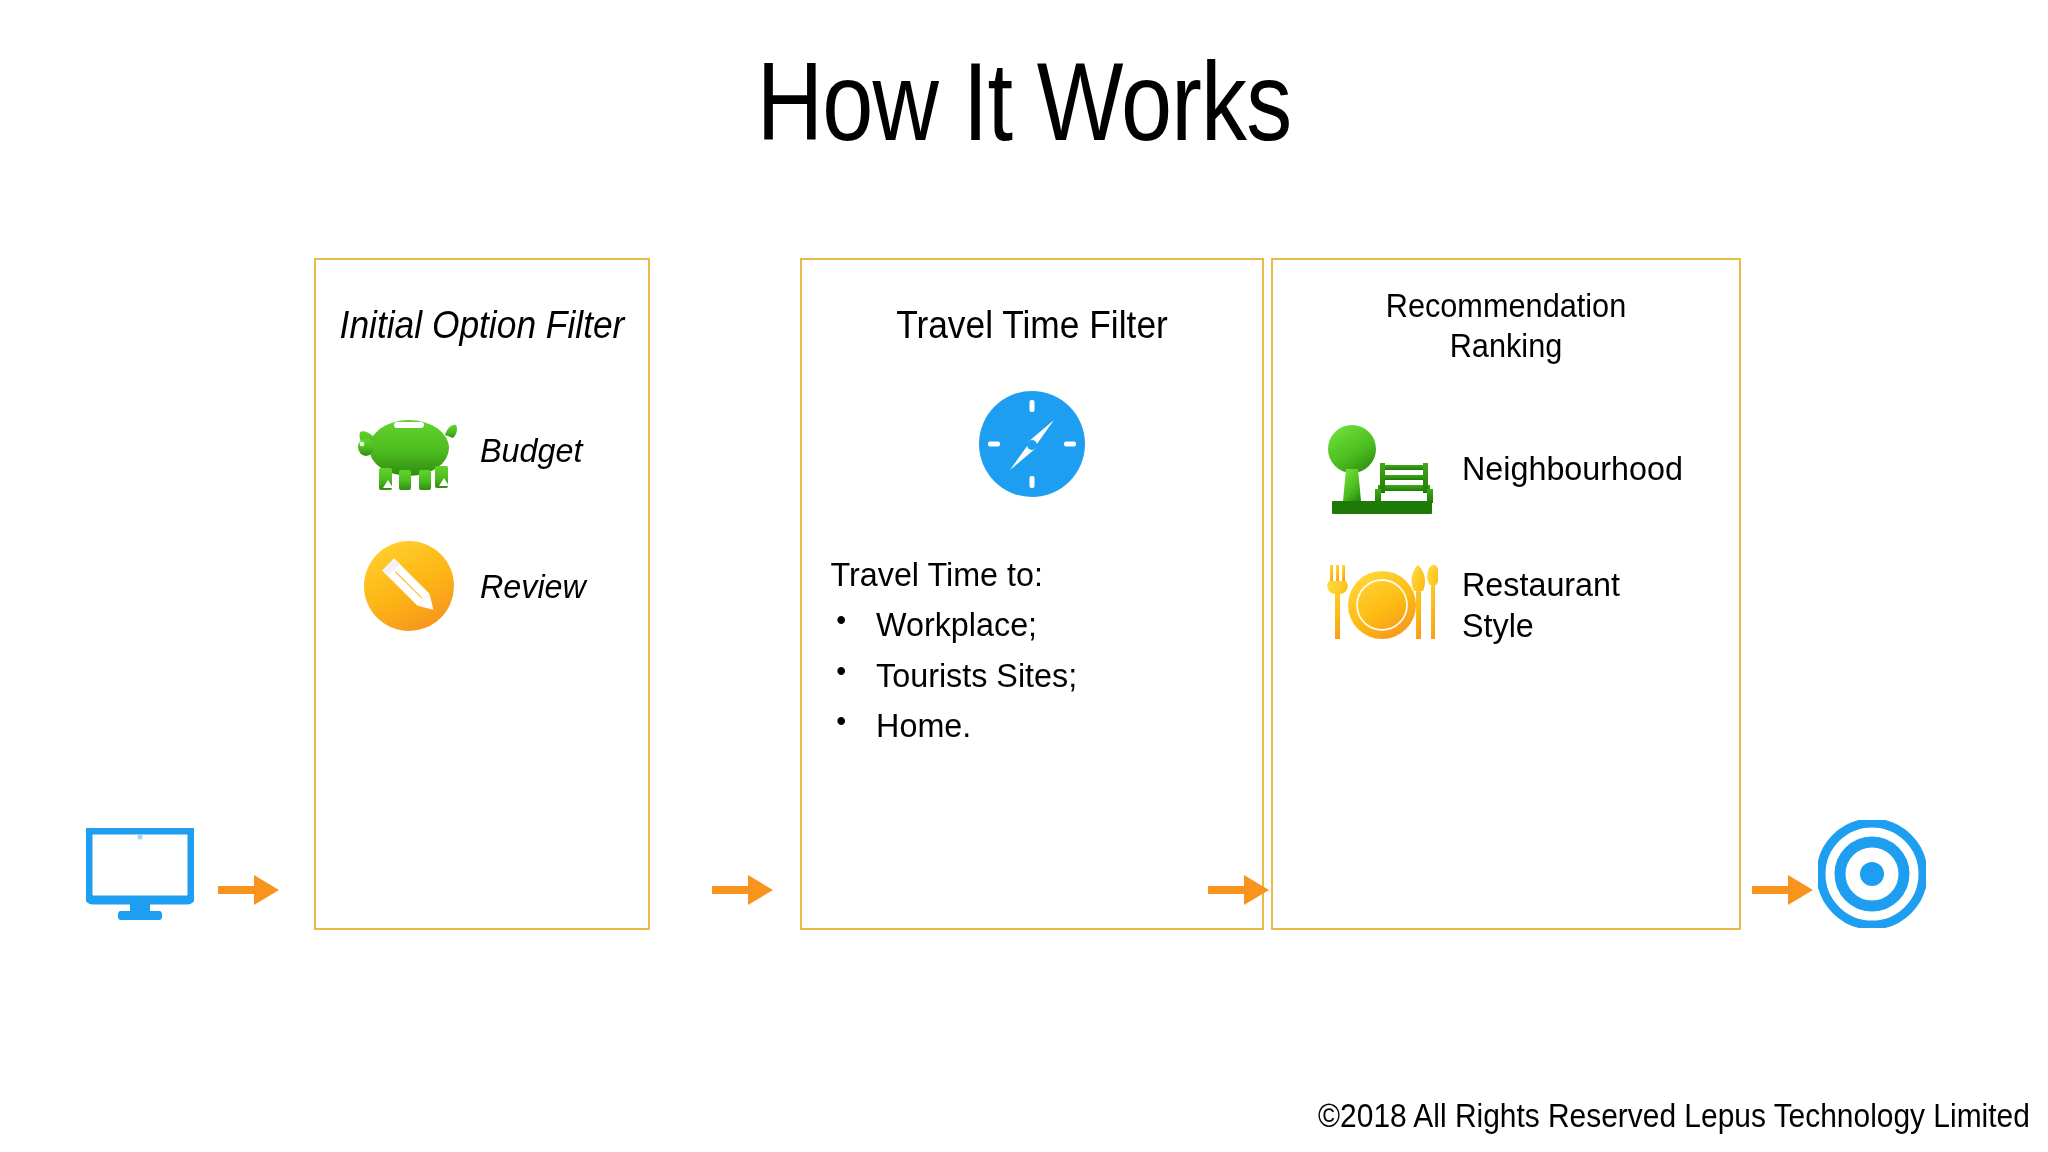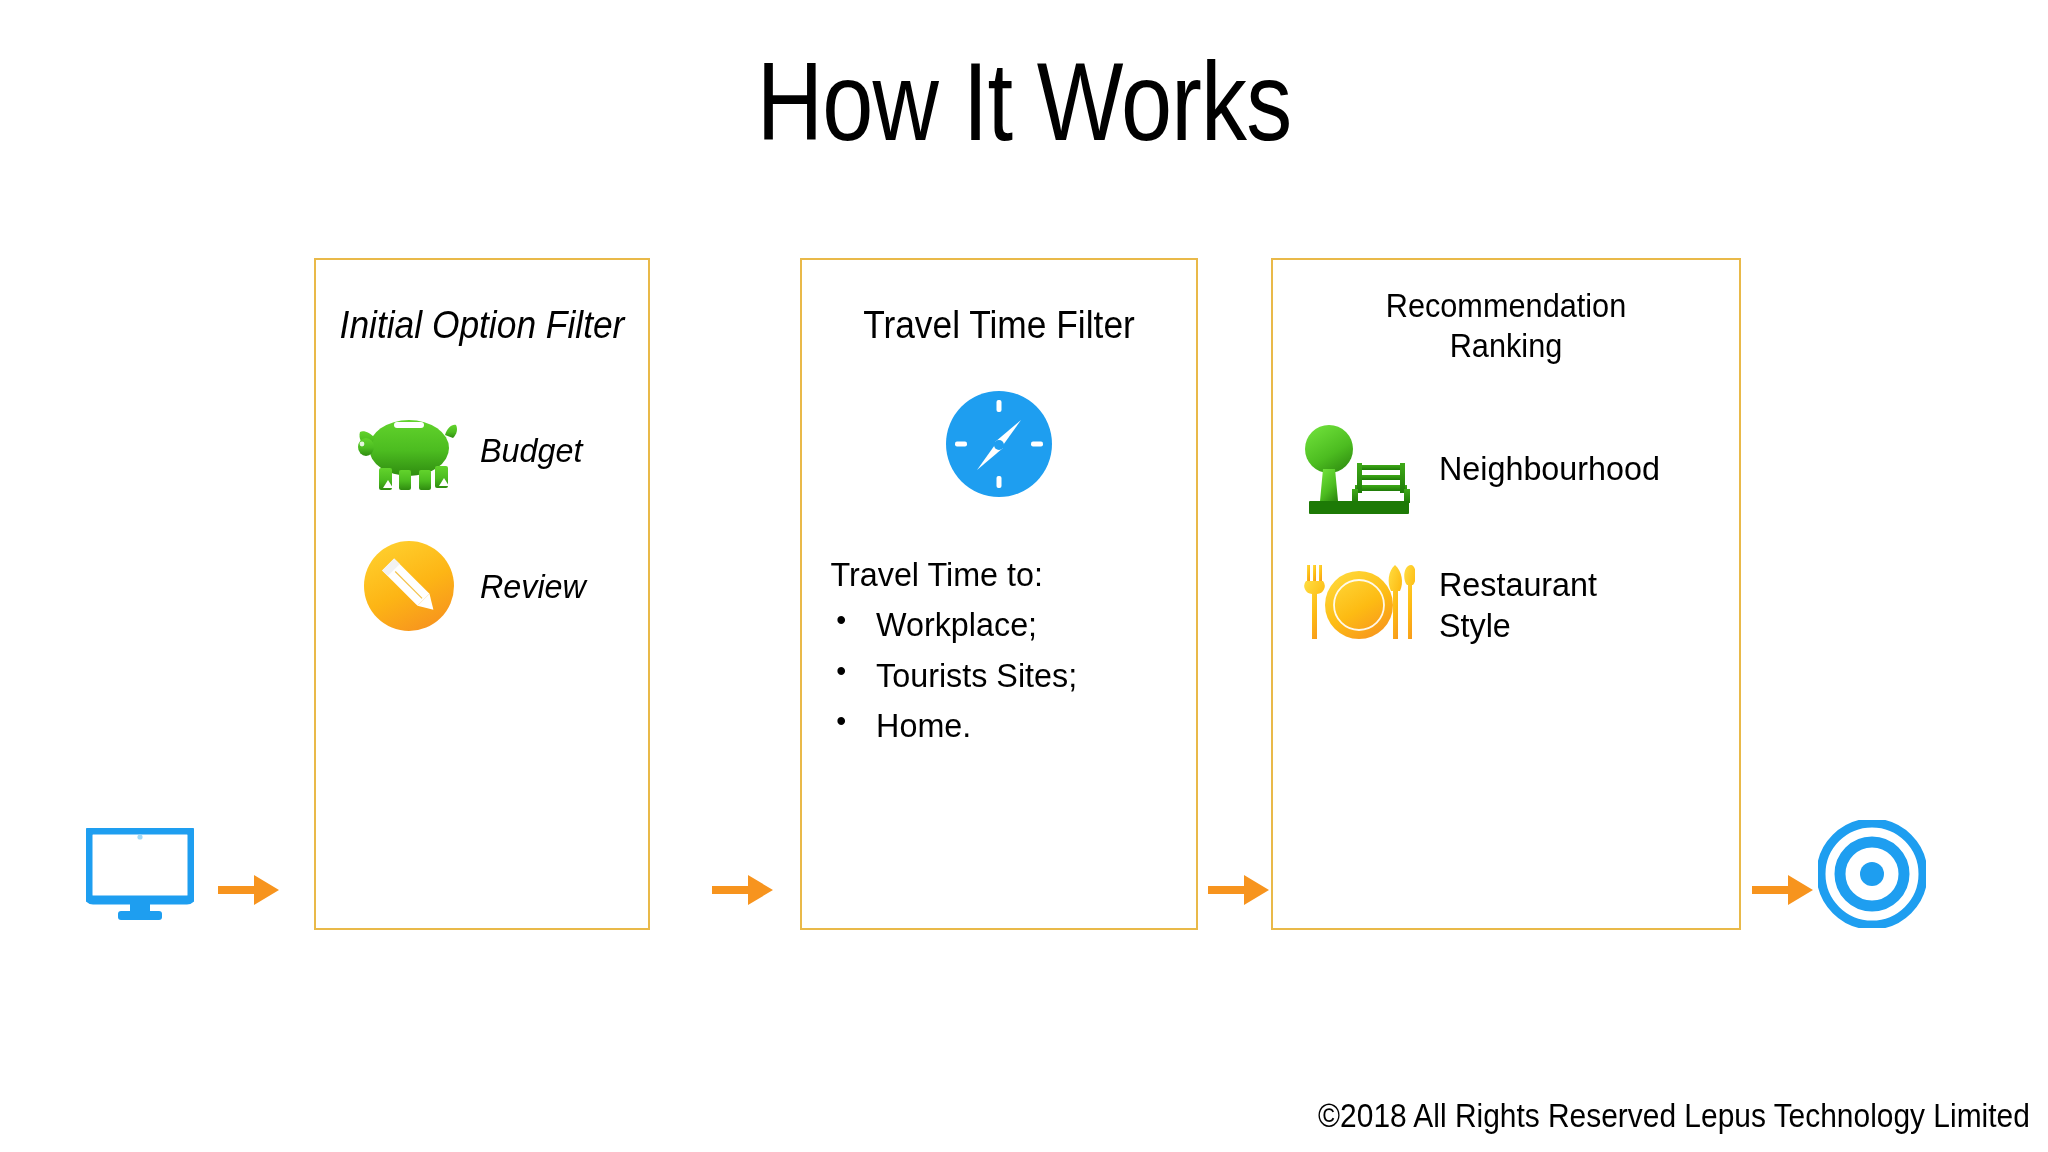--- a/index.html
+++ b/index.html
@@ -43,21 +43,21 @@
 
   .panel {
     position: absolute;
     top: 0;
     height: 672px;
     border: 2px solid #e9b949;
     background: #ffffff;
     box-sizing: border-box;
   }
   #panel-1 { left: 314px;  width: 336px; font-style: italic; }
-  #panel-2 { left: 800px;  width: 398px; }
+  #panel-2 { left: 800px;  width: 464px; }
   #panel-3 { left: 1271px; width: 470px; }
 
   .panel-title {
     text-align: center;
     font-size: 38px;
     line-height: 1.22;
     font-weight: 400;
     margin-top: 42px;
     padding: 0 10px;
     transform: scaleX(0.93);
@@ -70,21 +70,21 @@
   
   .rows {
     margin-top: 34px;
   }
   .row {
     display: flex;
     align-items: center;
     height: 136px;
   }
   #panel-1 .row { padding-left: 34px; }
-  #panel-3 .row { padding-left: 24px; }
+  #panel-3 .row { padding-left: 24px; margin-left: 23px; }
   .row-icon {
     width: 118px;
     min-width: 118px;
     height: 110px;
     display: flex;
     align-items: center;
     justify-content: center;
   }
   #panel-3 .row-icon {
     width: 124px;

